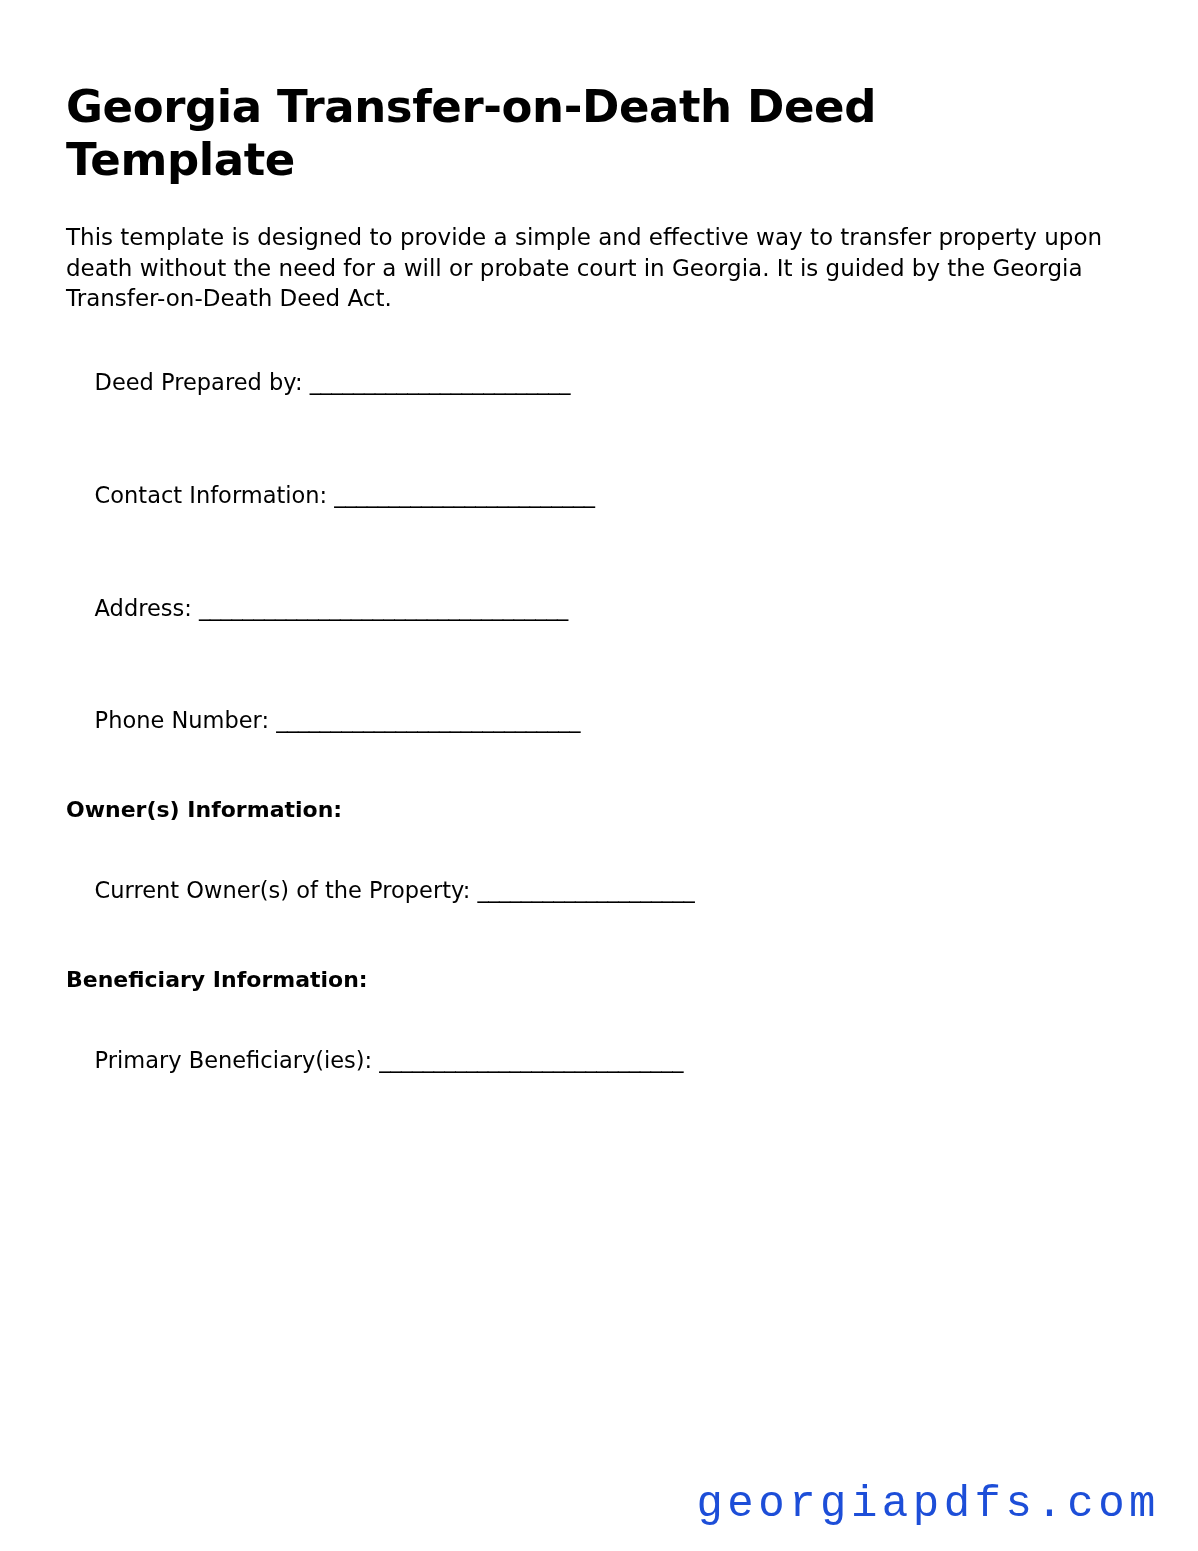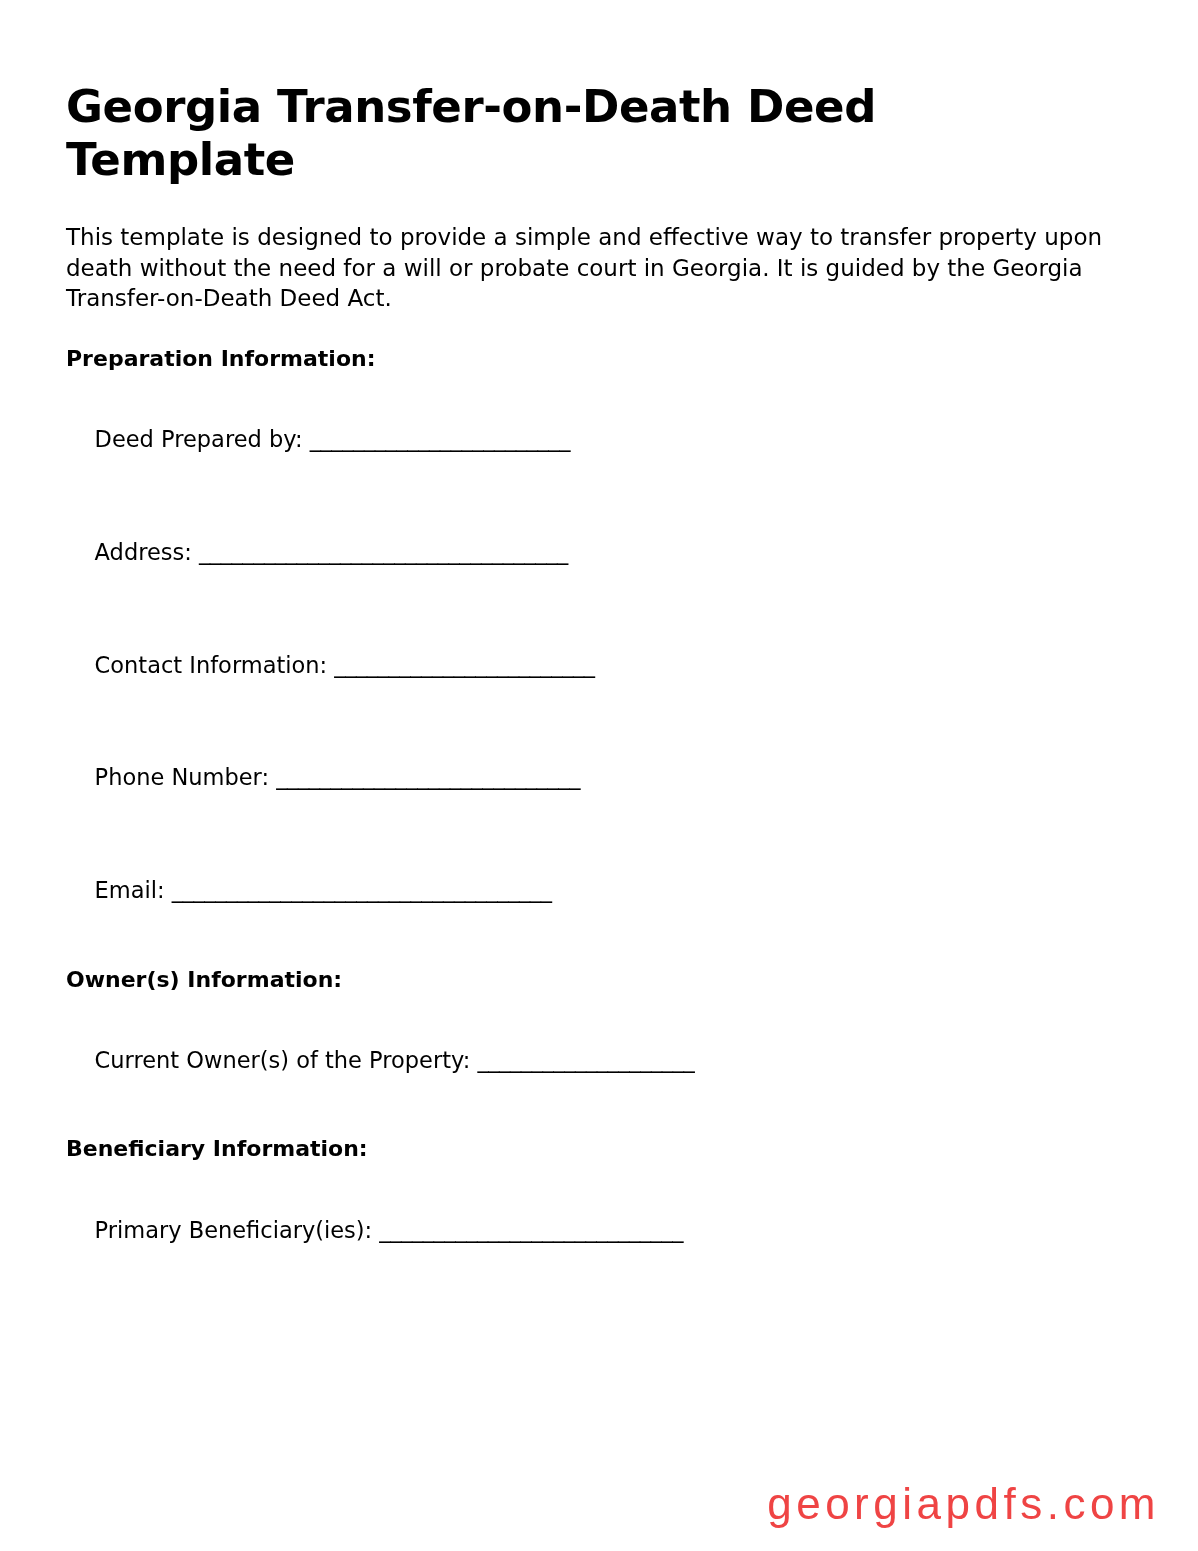--- a/index.html
+++ b/index.html
@@ -55,57 +55,53 @@
     text-align: center;
   }
   .blank-rule {
     white-space: pre;
     letter-spacing: -0.4px;
   }
   .watermark {
     position: absolute;
     right: 38px;
     bottom: 22px;
-    font-family: Liberation Sans, sans-serif;
+    font-family: Liberation Mono, monospace;
     font-size: 44px;
     letter-spacing: 4.5px;
-    color: #ef4444;
+    color: #1d4ed8;
     white-space: nowrap;
   }
 </style>
 </head>
 <body>
 
 <div class="page">
 
   <h1 class="doc-title">Georgia Transfer-on-Death Deed Template</h1>
 
   <p class="intro-paragraph">This template is designed to provide a simple and effective way to transfer property upon death without the need for a will or probate court in Georgia. It is guided by the Georgia Transfer-on-Death Deed Act.</p>
 
-  <h2 class="section-heading">Preparation Information:</h2>
 
   <p class="field-line">
     <span class="field-label">Deed Prepared by: </span><span class="blank-rule">________________________</span>
+  </p>
+
+  <p class="field-line">
+    <span class="field-label">Contact Information: </span><span class="blank-rule">________________________</span>
   </p>
 
   <p class="field-line">
     <span class="field-label">Address: </span><span class="blank-rule">__________________________________</span>
   </p>
 
   <p class="field-line">
-    <span class="field-label">Contact Information: </span><span class="blank-rule">________________________</span>
-  </p>
-
-  <p class="field-line">
     <span class="field-label">Phone Number: </span><span class="blank-rule">____________________________</span>
   </p>
 
-  <p class="field-line">
-    <span class="field-label">Email: </span><span class="blank-rule">___________________________________</span>
-  </p>
 
   <h2 class="section-heading">Owner(s) Information:</h2>
 
   <p class="field-line">
     <span class="field-label">Current Owner(s) of the Property: </span><span class="blank-rule">____________________</span>
   </p>
 
 
   <h2 class="section-heading">Beneficiary Information:</h2>
 

